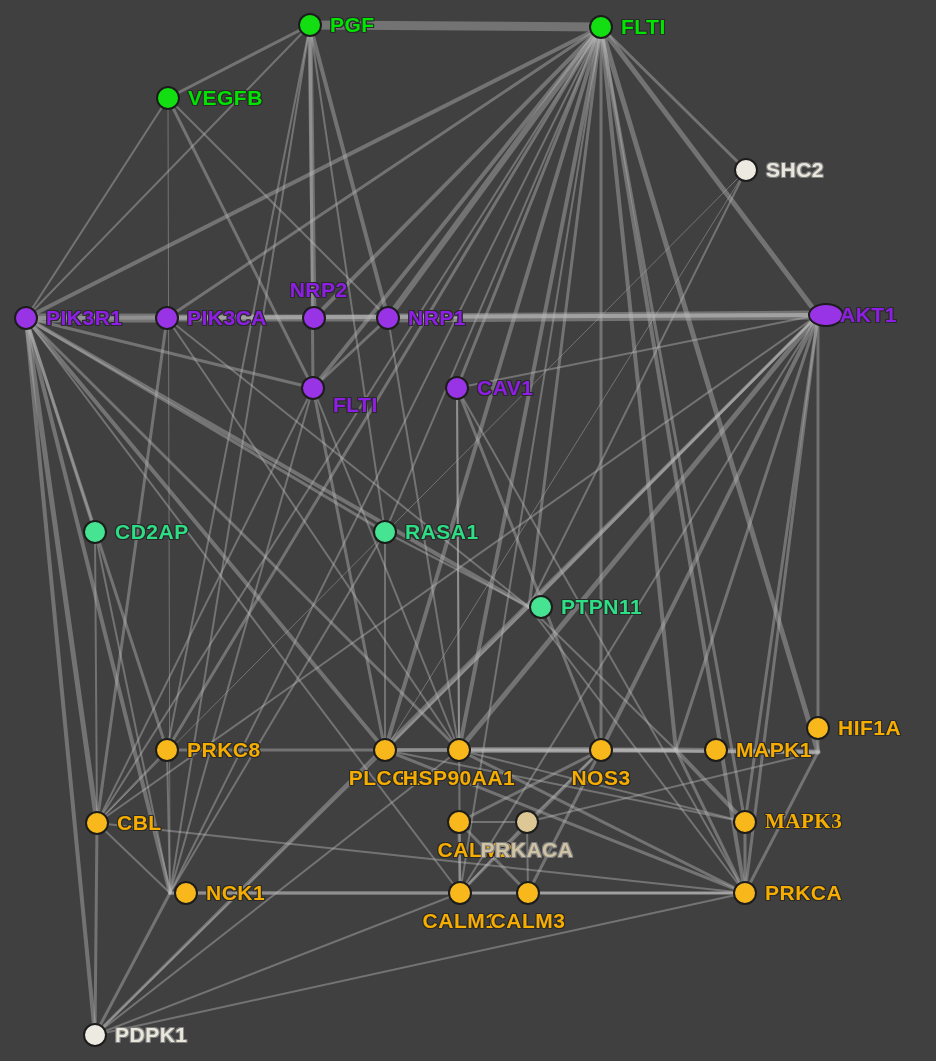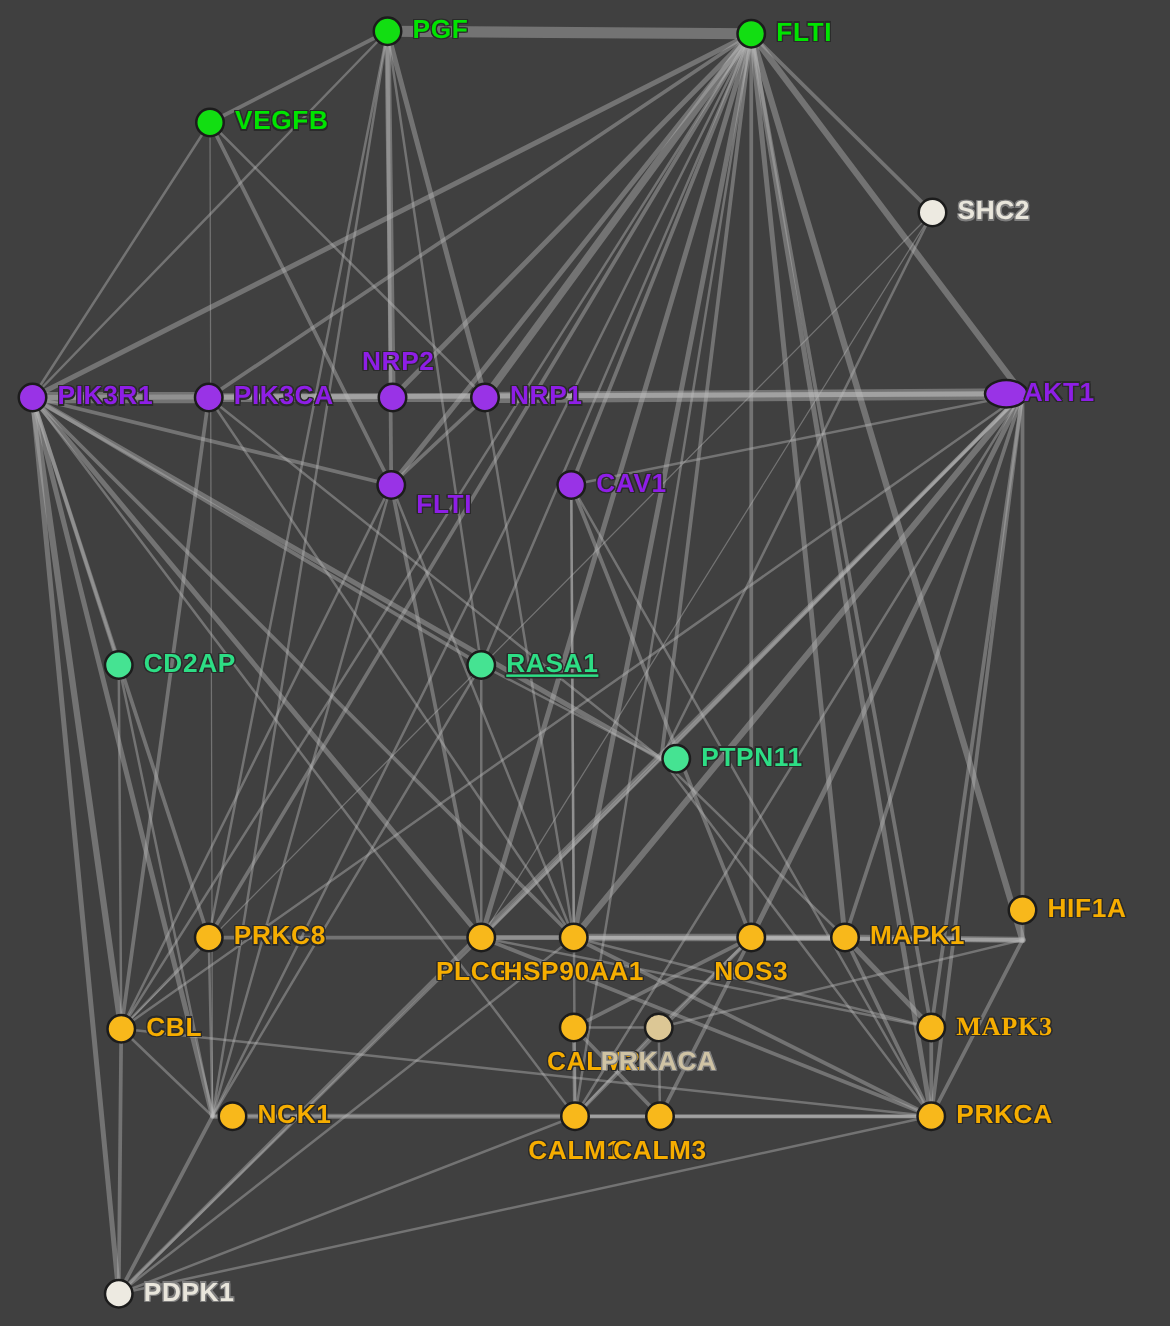--- a/index.html
+++ b/index.html
@@ -201,51 +201,51 @@
       </div>
       <div class="node" style="left: 155px; top: 306px; background: rgb(153, 51, 230);">
         <span class="label pos-right" style="color: rgb(142, 30, 230);">PIK3CA</span>
       </div>
       <div class="node" style="left: 302px; top: 306px; background: rgb(153, 51, 230);">
         <span class="label pos-above" style="color: rgb(142, 30, 230);">NRP2</span>
       </div>
       <div class="node" style="left: 376px; top: 306px; background: rgb(153, 51, 230);">
         <span class="label pos-right" style="color: rgb(142, 30, 230);">NRP1</span>
       </div>
-      <div class="node" style="left: 787px; top: 303px; background: rgb(153, 51, 230); padding-left: 32px;">
+      <div class="node" style="left: 808px; top: 303px; background: rgb(153, 51, 230); padding-left: 32px;">
         <span class="label pos-right" style="color: rgb(142, 30, 230);">AKT1</span>
       </div>
       <div class="node" style="left: 301px; top: 376px; background: rgb(153, 51, 230);">
         <span class="label pos-right" style="color: rgb(142, 30, 230); margin-top: 17px;">FLTI</span>
       </div>
       <div class="node" style="left: 445px; top: 376px; background: rgb(153, 51, 230);">
         <span class="label pos-right" style="color: rgb(142, 30, 230);">CAV1</span>
       </div>
       <div class="node" style="left: 83px; top: 520px; background: rgb(69, 227, 146);">
         <span class="label pos-right" style="color: rgb(45, 222, 133);">CD2AP</span>
       </div>
       <div class="node" style="left: 373px; top: 520px; background: rgb(69, 227, 146);">
-        <span class="label pos-right" style="color: rgb(45, 222, 133); text-decoration: underline;">RASA1</span>
+        <span class="label pos-right" style="color: rgb(45, 222, 133);">RASA1</span>
       </div>
       <div class="node" style="left: 517px; top: 595px; background: rgb(69, 227, 146); margin-left: 12px;">
         <span class="label pos-right" style="color: rgb(45, 222, 133);">PTPN11</span>
       </div>
       <div class="node" style="left: 155px; top: 738px; background: rgb(248, 184, 27);">
         <span class="label pos-right" style="color: rgb(246, 173, 0);">PRKC8</span>
       </div>
       <div class="node" style="left: 373px; top: 738px; background: rgb(248, 184, 27);">
         <span class="label pos-below" style="color: rgb(246, 173, 0);">PLCG1</span>
       </div>
       <div class="node" style="left: 447px; top: 738px; background: rgb(248, 184, 27);">
         <span class="label pos-below" style="color: rgb(246, 173, 0);">HSP90AA1</span>
       </div>
       <div class="node" style="left: 589px; top: 738px; background: rgb(248, 184, 27);">
         <span class="label pos-below" style="color: rgb(246, 173, 0);">NOS3</span>
       </div>
-      <div class="node" style="left: 664px; top: 738px; background: rgb(248, 184, 27); text-align: right;">
+      <div class="node" style="left: 704px; top: 738px; background: rgb(248, 184, 27); text-align: right;">
         <span class="label pos-right" style="color: rgb(246, 173, 0);">MAPK1</span>
       </div>
       <div class="node" style="left: 806px; top: 716px; background: rgb(248, 184, 27);">
         <span class="label pos-right" style="color: rgb(246, 173, 0);">HIF1A</span>
       </div>
       <div class="node" style="left: 85px; top: 811px; background: rgb(248, 184, 27);">
         <span class="label pos-right" style="color: rgb(246, 173, 0);">CBL</span>
       </div>
       <div class="node" style="left: 447px; top: 810px; background: rgb(248, 184, 27);">
         <span class="label pos-below" style="color: rgb(246, 173, 0); padding-left: 32px;">CALM2</span>

